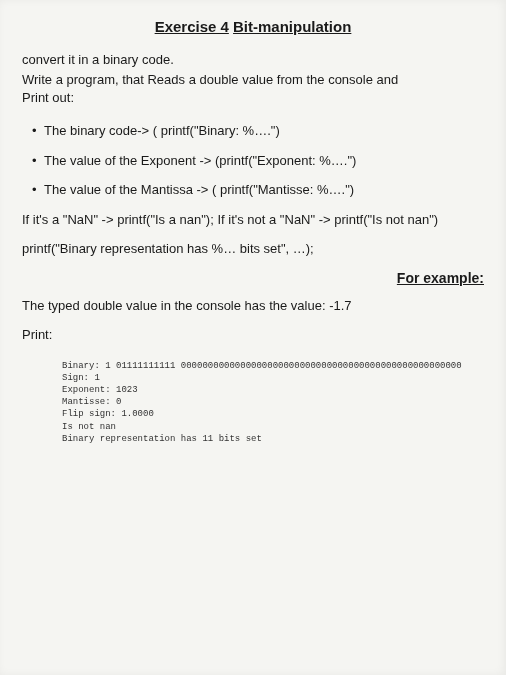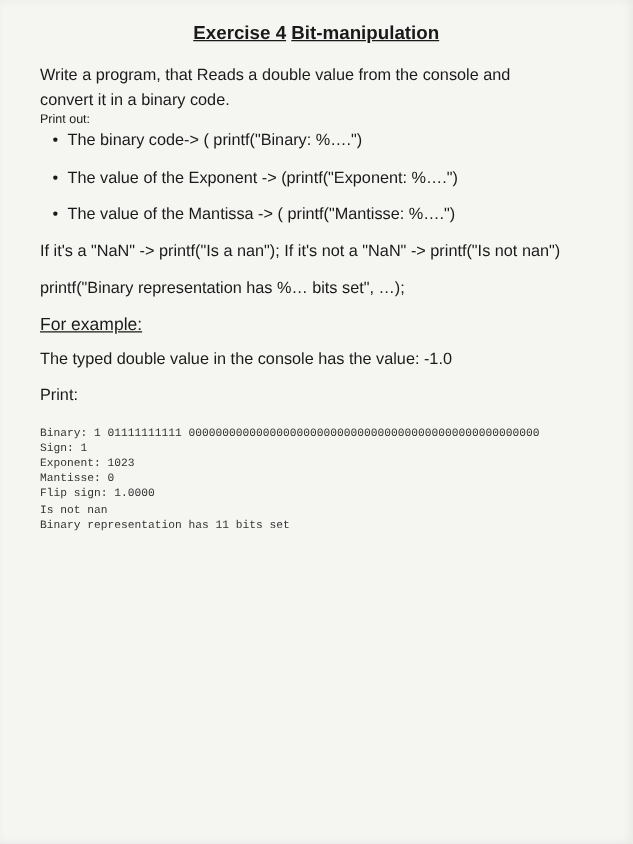--- a/index.html
+++ b/index.html
@@ -9,41 +9,41 @@
       background: #e8e8e8;
       font-family: Arial, sans-serif;
       width: 506px;
       height: 675px;
       overflow: hidden;
     }
     .page {
       background: #f5f5f2;
       width: 100%;
       height: 100%;
-      padding: 18px 32px;
+      padding: 18px 22px;
       color: #1a1a1a;
       box-shadow: inset -2px 0 8px rgba(0,0,0,0.05);
     }
     .title {
       text-align: center;
       font-size: 15px;
       font-weight: bold;
       margin-bottom: 16px;
     }
     .title .u {
       text-decoration: underline;
     }
     .intro {
       font-size: 13px;
       line-height: 1.35;
       margin-bottom: 2px;
     }
     .printout {
-      font-size: 10px;
-      margin-bottom: 2px;
+      font-size: 13px;
+      margin-bottom: 17px;
     }
     .bullet-list {
       list-style: none;
       padding: 0;
       margin: 0 0 0 10px;
     }
     .bullet-list li {
       font-size: 13px;
       line-height: 1.35;
       margin-bottom: 12px;
@@ -59,70 +59,72 @@
     .bullet-list li.tight {
       margin-bottom: 2px;
     }
     .cont {
       font-size: 13px;
       line-height: 1.35;
       margin-bottom: 12px;
     }
     .for-example {
       font-size: 14px;
-      font-weight: normal;
+      font-weight: bold;
       text-decoration: underline;
       margin: 8px 0 12px 0;
+      text-align: right;
     }
     .example-text {
       font-size: 13px;
       margin-bottom: 14px;
     }
     .output-label {
       font-size: 13px;
       margin-bottom: 18px;
     }
     .mono {
       font-family: "Courier New", monospace;
       font-size: 9px;
       line-height: 1.35;
       color: #333;
       white-space: pre;
+      margin-left: 40px;
     }
   </style>
 </head>
 <body>
 
 <div class="page">
 
   <div class="title">
     <span class="u">Exercise 4</span>
     <span> </span>
     <span class="u">Bit-manipulation</span>
   </div>
 
+  <div class="intro">convert it in a binary code.</div>
   <div class="intro">Write a program, that Reads a double value from the console and</div>
-  <div class="intro">convert it in a binary code.</div>
   <div class="printout">Print out:</div>
 
   <ul class="bullet-list">
     <li class="tight">The binary code-&gt; ( printf("Binary: %….")</li>
   </ul>
   <div style="height:10px"></div>
   <ul class="bullet-list">
     <li>The value of the Exponent -&gt; (printf("Exponent: %….")</li>
     <li>The value of the Mantissa -&gt; ( printf("Mantisse: %….")</li>
   </ul>
   <div class="cont">If it's a "NaN" -&gt; printf("Is a nan"); If it's not a "NaN" -&gt; printf("Is not nan")</div>
 
   <div class="cont">printf("Binary representation has %… bits set", …);</div>
 
   <div class="for-example">For example:</div>
 
-  <div class="example-text">The typed double value in the console has the value:  -1.0</div>
+  <div class="example-text">The typed double value in the console has the value:  -1.7</div>
 
   <div class="output-label">Print:</div>
 
   <div class="mono">Binary: 1 01111111111 0000000000000000000000000000000000000000000000000000
 Sign: 1
 Exponent: 1023
 Mantisse: 0
 Flip sign: 1.0000
 Is not nan
 Binary representation has 11 bits set</div>

